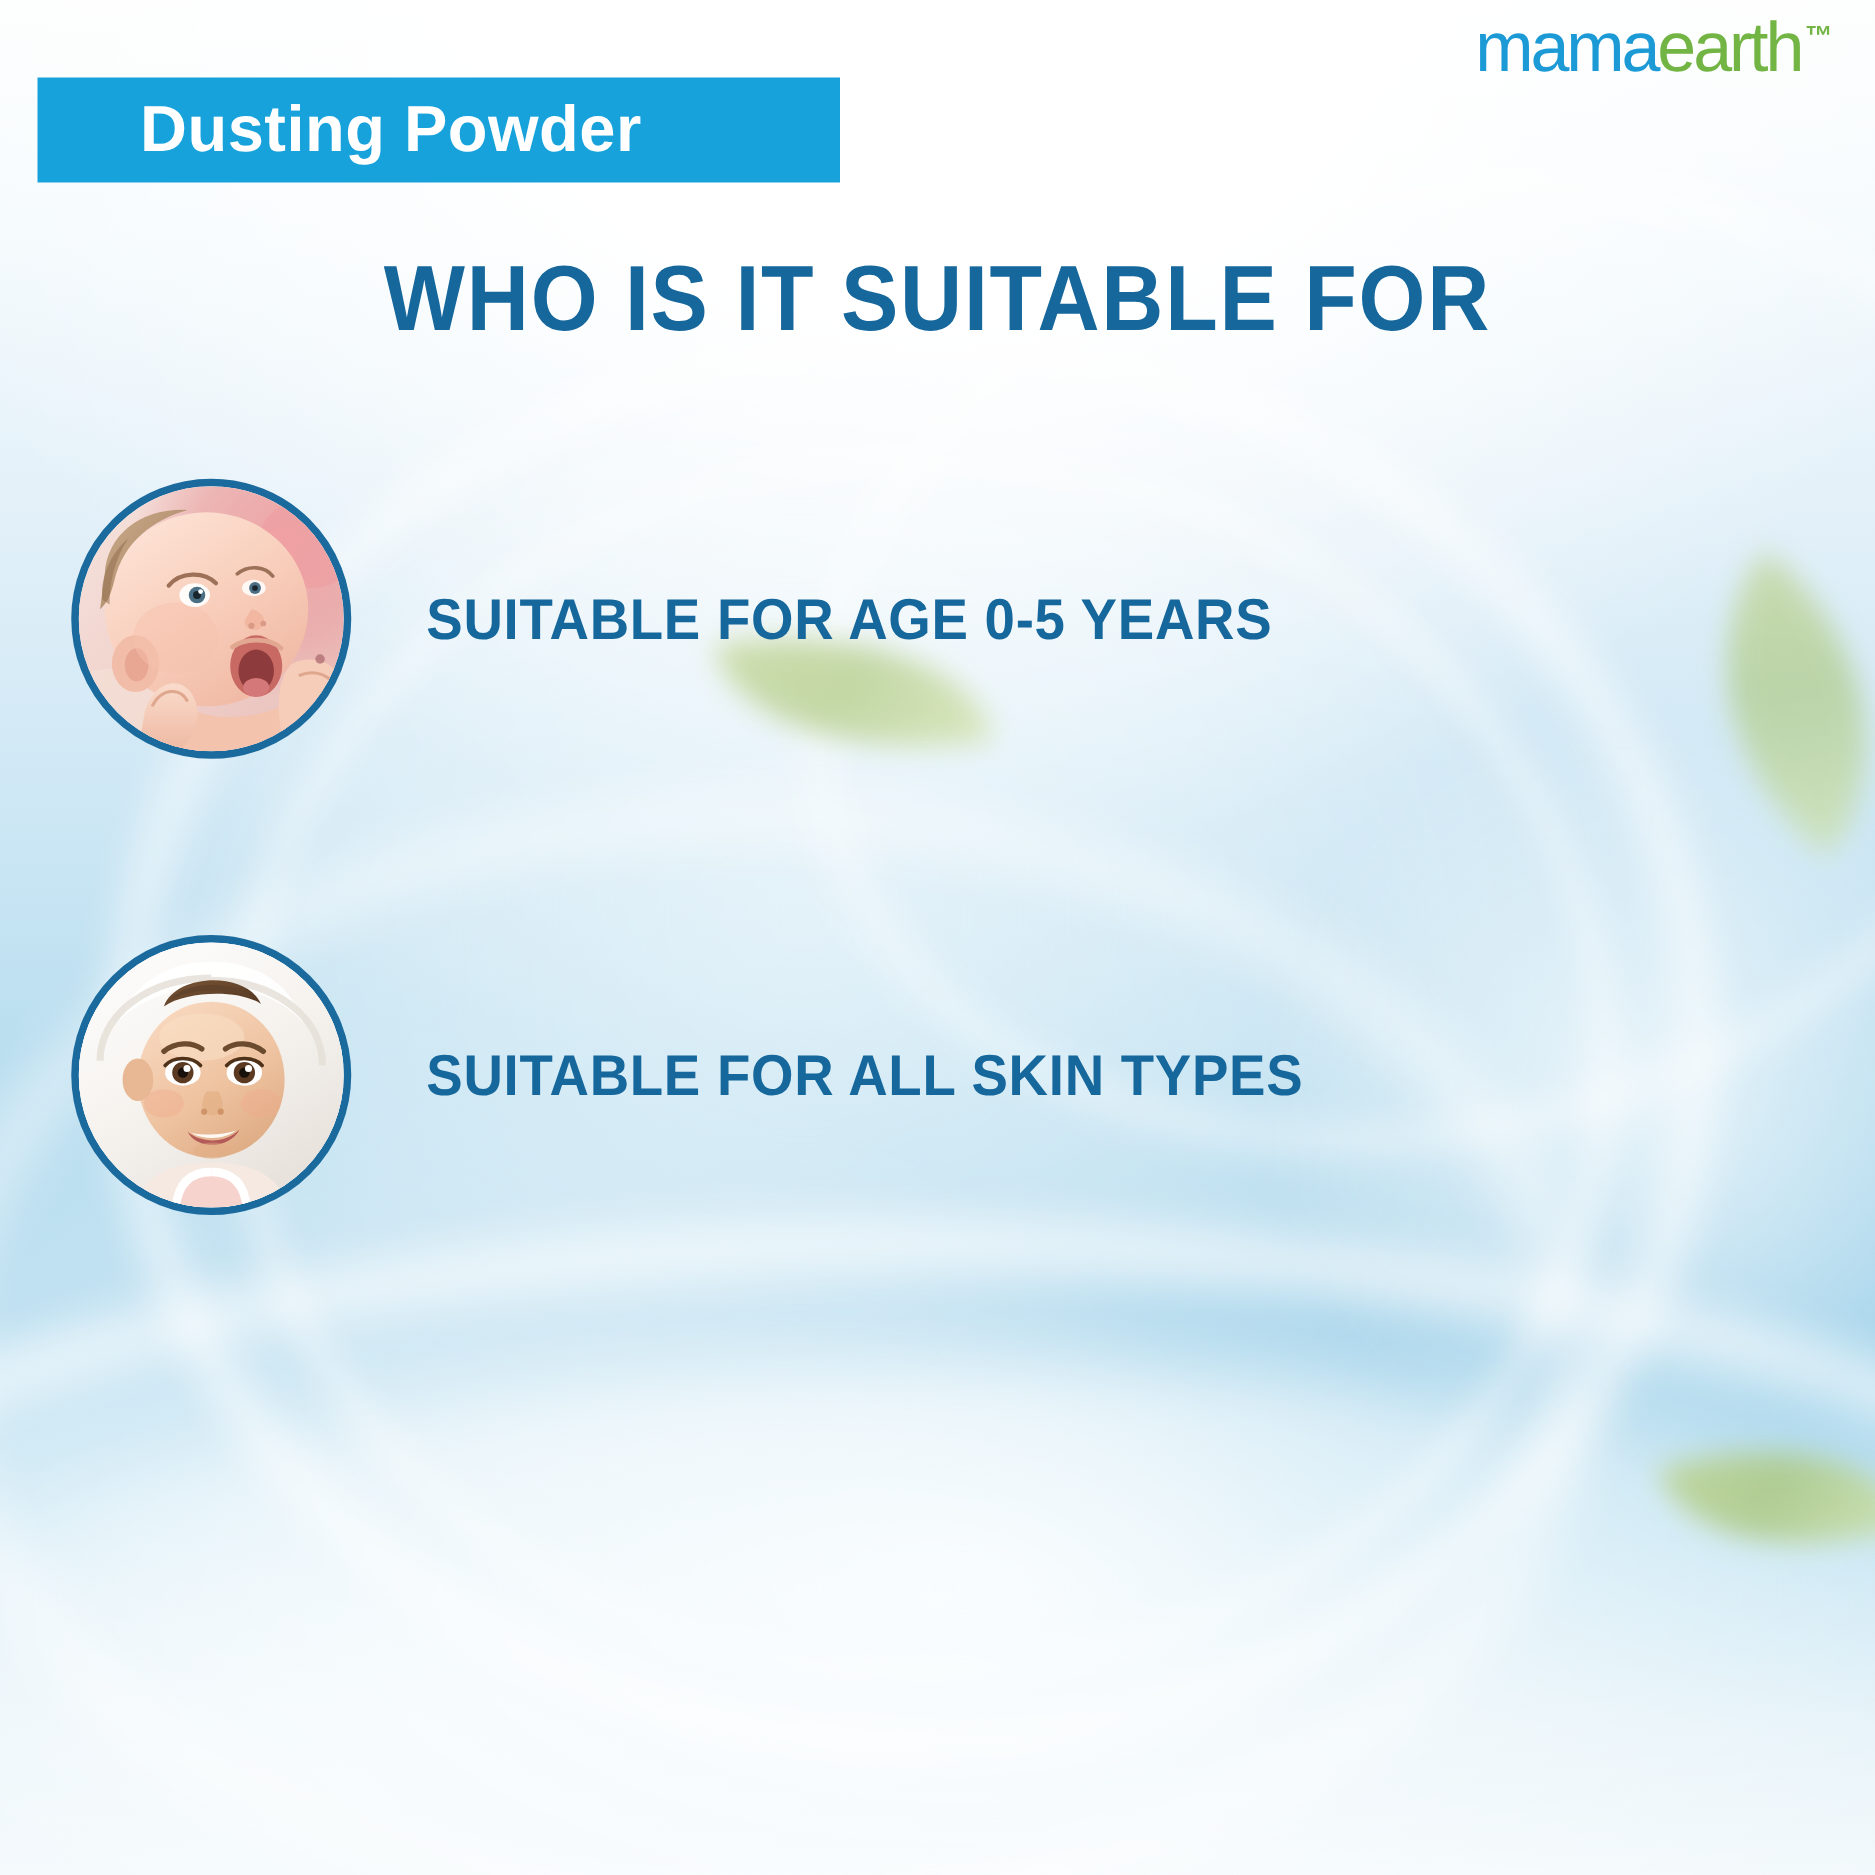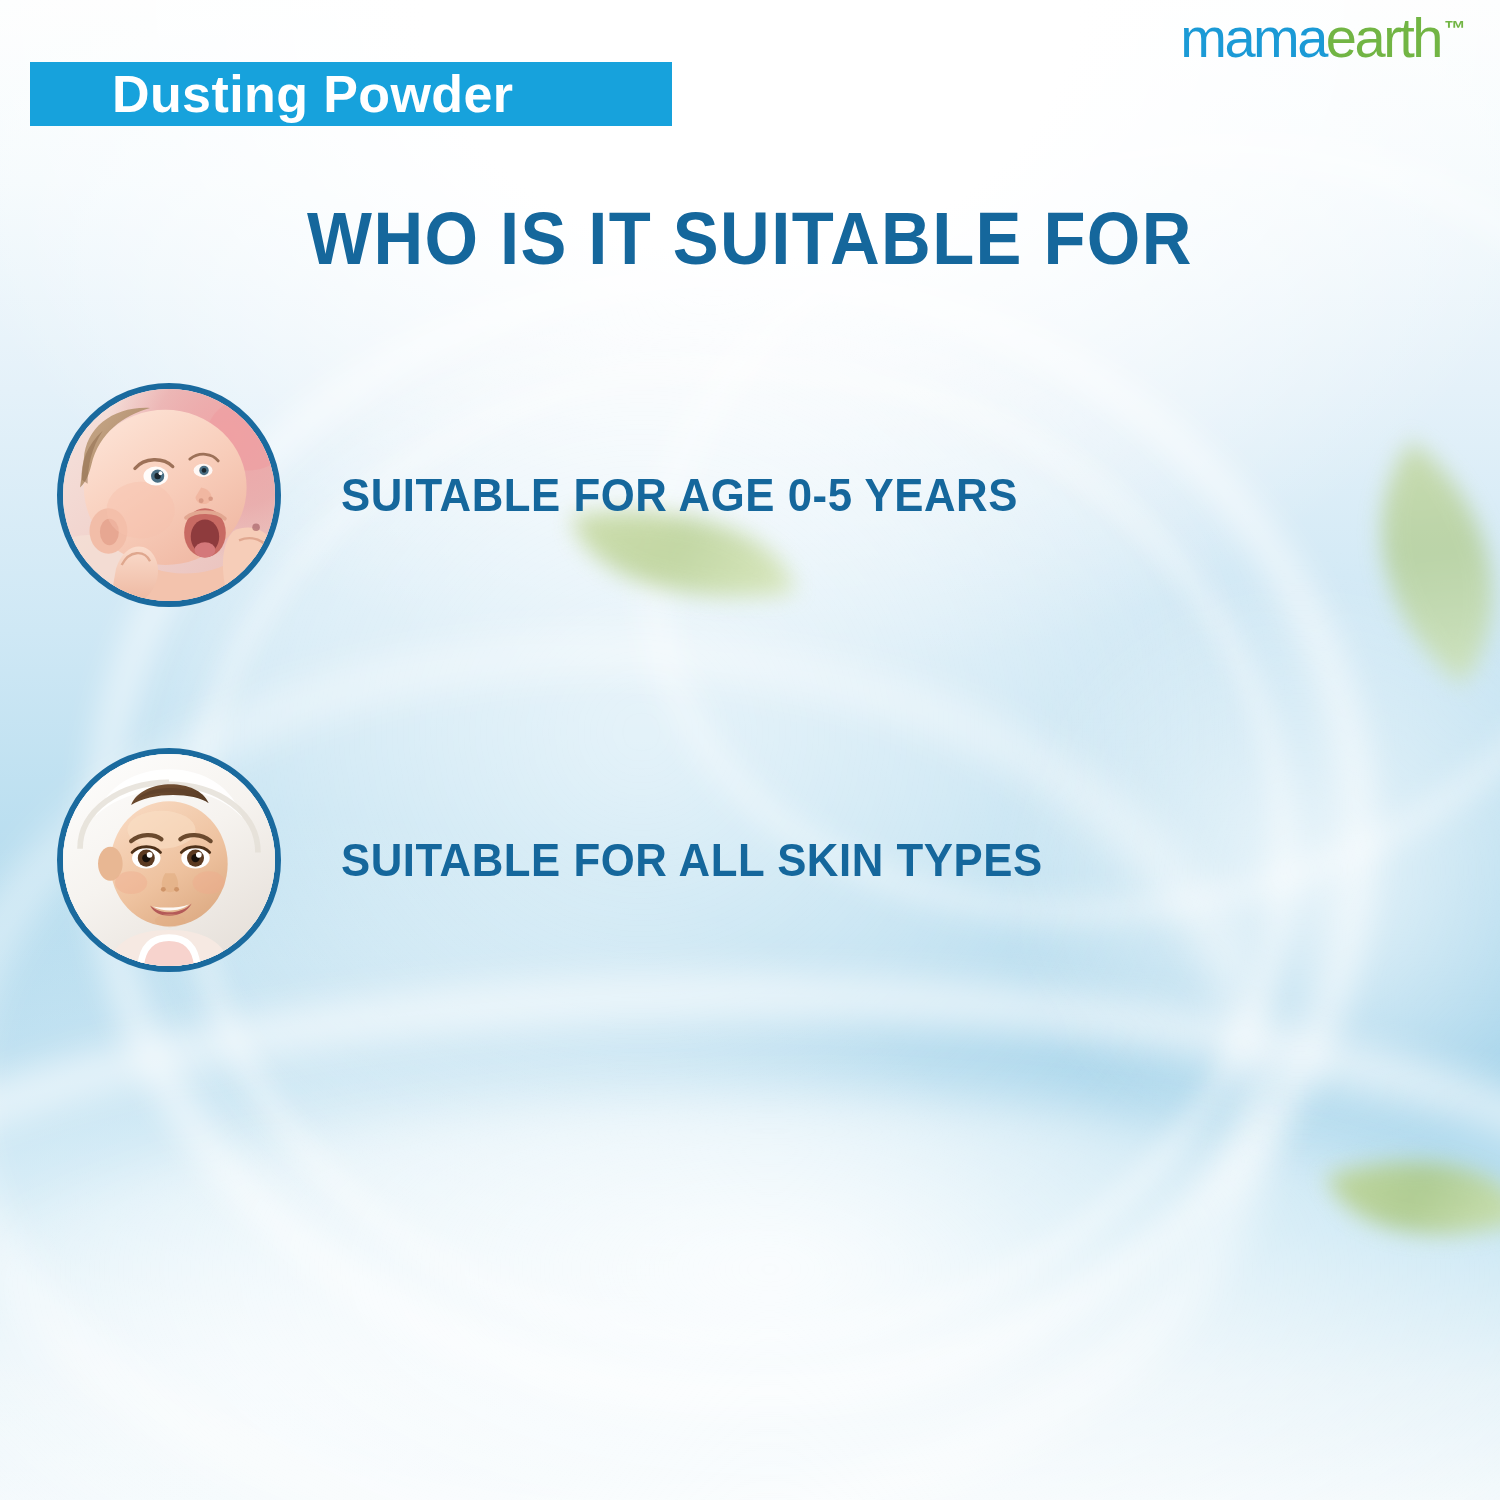--- a/index.html
+++ b/index.html
@@ -98,21 +98,21 @@
     background:linear-gradient(135deg, #b9cf7e 0%, #a7c36f 45%, #cfe09b 100%);
   }
   .leaf-1 { left:578px; top:500px; width:210px; height:108px; transform:rotate(-8deg); opacity:.62; }
   .leaf-2 { left:1342px; top:482px; width:190px; height:162px; transform:rotate(38deg); opacity:.58; }
   .leaf-3 { left:1338px; top:1146px; width:178px; height:104px; transform:rotate(-18deg); opacity:.72; }
 
   
   .badge {
     position:absolute;
     left:30px; top:62px;
-    width:642px; height:64px;
+    width:642px; height:84px;
     background:var(--badge-bg,#17a2dc);
     display:flex; align-items:center;
   }
   .badge-label {
     color:#ffffff;
     font-size:52px;
     font-weight:bold;
     letter-spacing:.4px;
     padding-left:82px;
     line-height:1;

